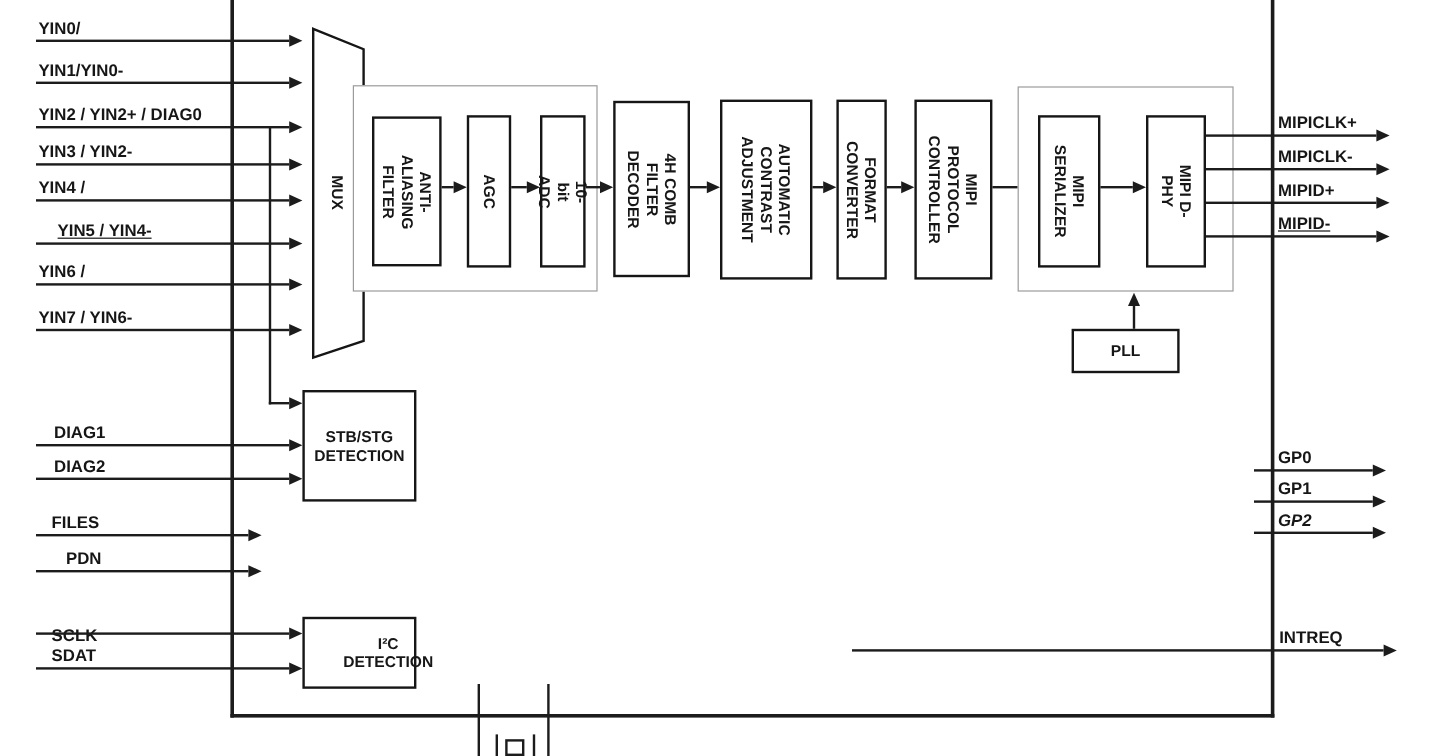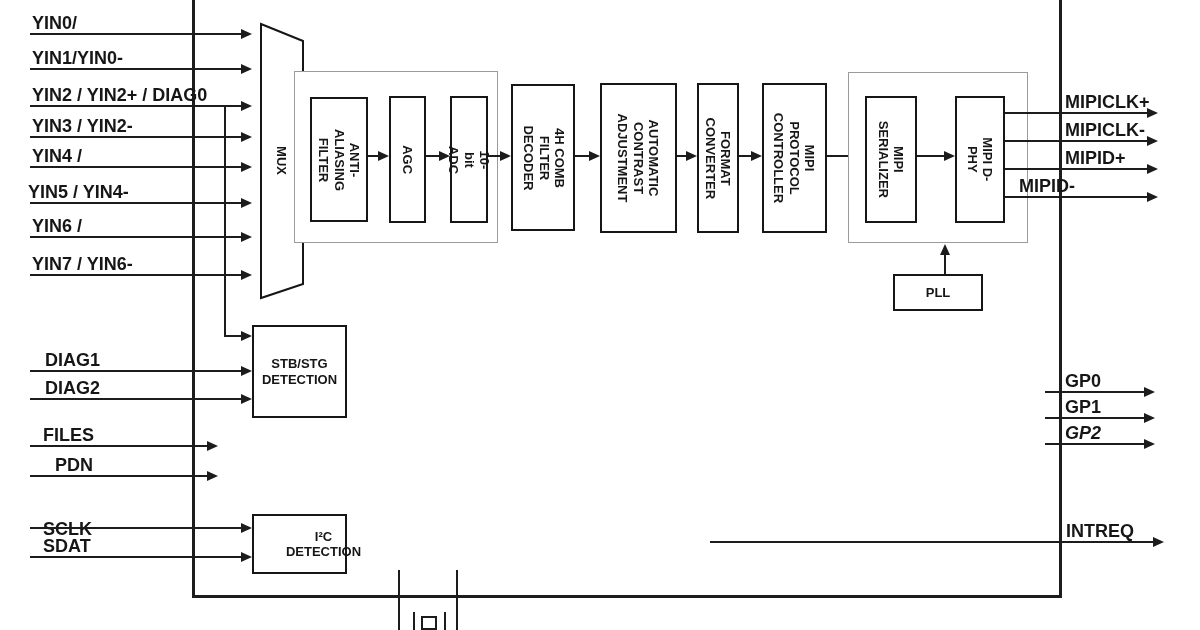--- a/index.html
+++ b/index.html
@@ -5,21 +5,21 @@
   html,body{margin:0;padding:0;background:#fff;}
   .stage{position:relative;width:1200px;height:630px;background:#fff;overflow:hidden;
          font-family:"Liberation Sans",sans-serif;font-weight:bold;color:#161616;}
   .hline{position:absolute;height:2px;background:#1c1c1c;}
   .vline{position:absolute;width:2px;background:#1c1c1c;}
   .chipline{background:#1c1c1c;}
   .ah-r{position:absolute;width:0;height:0;border-top:5px solid transparent;
         border-bottom:5px solid transparent;border-left:11px solid #1c1c1c;}
   .ah-u{position:absolute;width:0;height:0;border-left:5px solid transparent;
         border-right:5px solid transparent;border-bottom:11px solid #1c1c1c;}
-  .pin{position:absolute;font-size:18px;line-height:16px;white-space:nowrap;}
+  .pin{position:absolute;font-size:14px;line-height:16px;white-space:nowrap;}
   .block{position:absolute;box-sizing:border-box;border:2px solid #161616;background:#fff;
          display:flex;align-items:center;justify-content:center;text-align:center;
          font-size:13px;line-height:1.18;white-space:pre-line;}
   .block span{white-space:pre-line;display:block;}
   .vert span{transform:rotate(90deg);}
   .group{position:absolute;box-sizing:border-box;border:1px solid #9b9b9b;background:#fff;}
   .muxlbl{position:absolute;display:flex;align-items:center;justify-content:center;font-size:13px;}
   .muxlbl span{transform:rotate(90deg);}
 </style>
 </head>
@@ -44,21 +44,21 @@
   <div class="ah-r" style="left:241px;top:101px;"></div>
 
   <div class="pin" style="left:32px;top:118px;">YIN3 / YIN2-</div>
   <div class="hline" style="left:30px;top:136px;width:211px;"></div>
   <div class="ah-r" style="left:241px;top:132px;"></div>
 
   <div class="pin" style="left:32px;top:148px;">YIN4 /</div>
   <div class="hline" style="left:30px;top:166px;width:211px;"></div>
   <div class="ah-r" style="left:241px;top:162px;"></div>
 
-  <div class="pin" style="left:28px;top:184px;">YIN5 / YIN4-</div>
+  <div class="pin" style="left:48px;top:184px;text-decoration:underline;">YIN5 / YIN4-</div>
   <div class="hline" style="left:30px;top:202px;width:211px;"></div>
   <div class="ah-r" style="left:241px;top:198px;"></div>
 
   <div class="pin" style="left:32px;top:218px;">YIN6 /</div>
   <div class="hline" style="left:30px;top:236px;width:211px;"></div>
   <div class="ah-r" style="left:241px;top:232px;"></div>
 
   <div class="pin" style="left:32px;top:256px;">YIN7 / YIN6-</div>
   <div class="hline" style="left:30px;top:274px;width:211px;"></div>
   <div class="ah-r" style="left:241px;top:270px;"></div>
@@ -151,21 +151,21 @@
   <div class="ah-r" style="left:1147px;top:108px;"></div>
 
   <div class="pin" style="left:1065px;top:122px;">MIPICLK-</div>
   <div class="hline" style="left:1005px;top:140px;width:142px;"></div>
   <div class="ah-r" style="left:1147px;top:136px;"></div>
 
   <div class="pin" style="left:1065px;top:150px;">MIPID+</div>
   <div class="hline" style="left:1005px;top:168px;width:142px;"></div>
   <div class="ah-r" style="left:1147px;top:164px;"></div>
 
-  <div class="pin" style="left:1019px;top:178px;">MIPID-</div>
+  <div class="pin" style="left:1065px;top:178px;text-decoration:underline;">MIPID-</div>
   <div class="hline" style="left:1005px;top:196px;width:142px;"></div>
   <div class="ah-r" style="left:1147px;top:192px;"></div>
 
   <div class="pin" style="left:1065px;top:373px;">GP0</div>
   <div class="hline" style="left:1045px;top:391px;width:99px;"></div>
   <div class="ah-r" style="left:1144px;top:387px;"></div>
 
   <div class="pin" style="left:1065px;top:399px;">GP1</div>
   <div class="hline" style="left:1045px;top:417px;width:99px;"></div>
   <div class="ah-r" style="left:1144px;top:413px;"></div>

